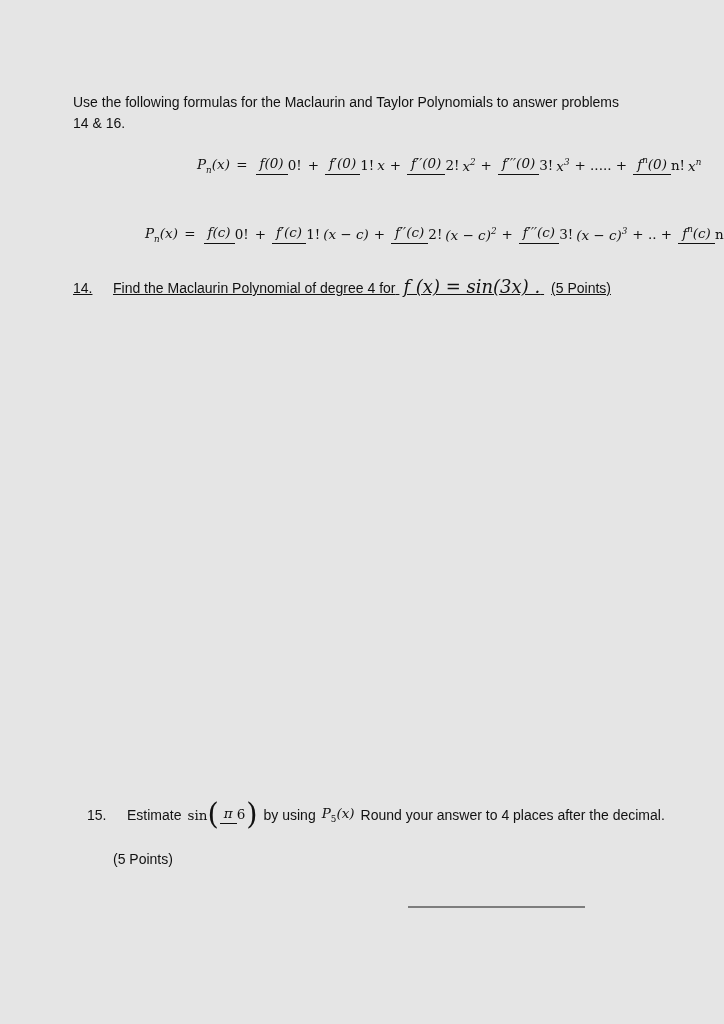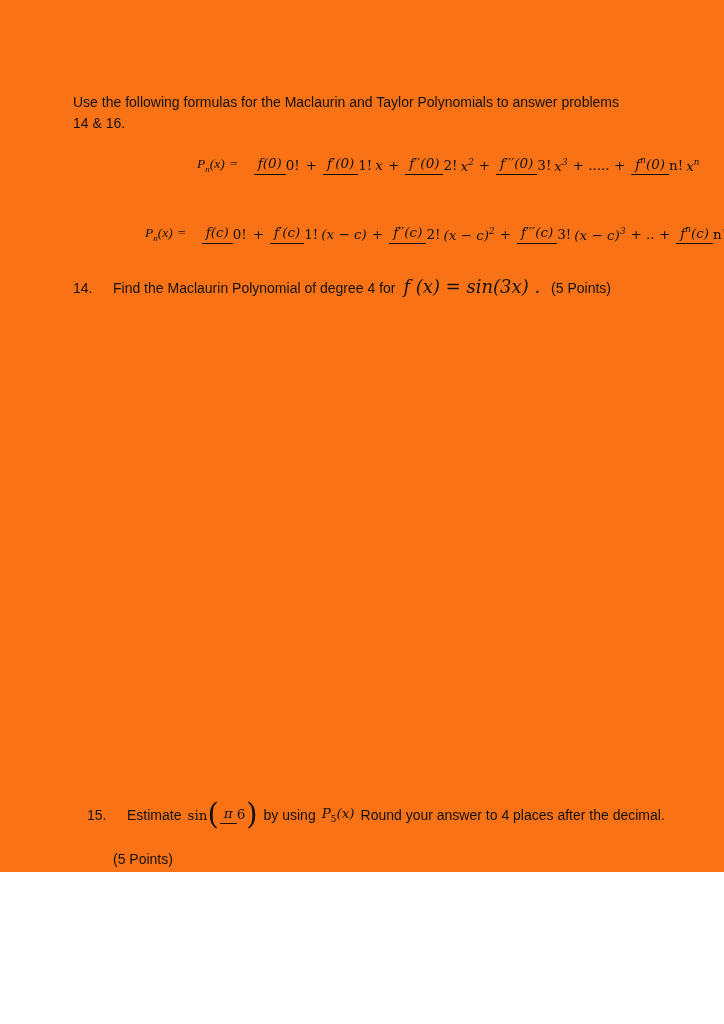--- a/index.html
+++ b/index.html
@@ -1,20 +1,20 @@
 <!DOCTYPE html>
 <html><head>
 <meta charset="utf-8">
 <style>
   html, body { margin: 0; padding: 0; background: #ffffff; }
   .page {
     position: relative;
     width: 724px;
-    height: 872px;
-    background: #f97316;
+    height: 1024px;
+    background: #e5e5e5;
     color: #111111;
     font-family: "Liberation Sans", sans-serif;
     overflow: hidden;
   }
   .instructions {
     position: absolute;
     left: 73px;
     top: 92px;
     font-size: 14px;
     line-height: 21px;
@@ -25,21 +25,21 @@
     font-size: 13.5px;
   }
   .mi { font-style: italic; }
   .fname { font-style: normal; }
   .formula-row {
     position: absolute;
     display: flex;
     align-items: center;
     white-space: nowrap;
   }
-  .lhs { margin-right: 13px; font-family: Liberation Serif, serif; }
+  .lhs { margin-right: 5px; }
   .eq { margin: 0 2px; }
   .op { margin: 0 5px; font-style: normal; }
   .frac {
     display: inline-flex;
     flex-direction: row;
     align-items: center;
     line-height: 1.3;
     margin: 0 1px;
   }
   .frac .num {
@@ -160,21 +160,21 @@
       </span>
       <span class="suf"><span class="mi">(x − c)</span><sup class="mi">3</sup></span>
       <span class="op">+ .. +</span>
       <span class="frac">
         <span class="num"><span class="mi">f</span><sup class="mi">n</sup><span class="mi">(c)</span></span>
         <span class="den">n!</span>
       </span>
       <span class="suf"><span class="mi">(x − c)</span><sup class="mi">n</sup></span>
     </div>
 
-  <div class="problem" style="left:73px; top:276px;">
+  <div class="problem" style="left:73px; top:276px;text-decoration:underline;">
     <span class="pnum">14.</span>
     <span class="ptxt">
       <span>Find the Maclaurin Polynomial of degree 4 for</span>
       <span class="math mi p14math">f (x) = sin(3x) .</span>
       <span class="pts">(5 Points)</span>
     </span>
   </div>
 
   <div class="problem p15" style="left:87px; top:800px;">
     <span class="pnum">15.</span>

